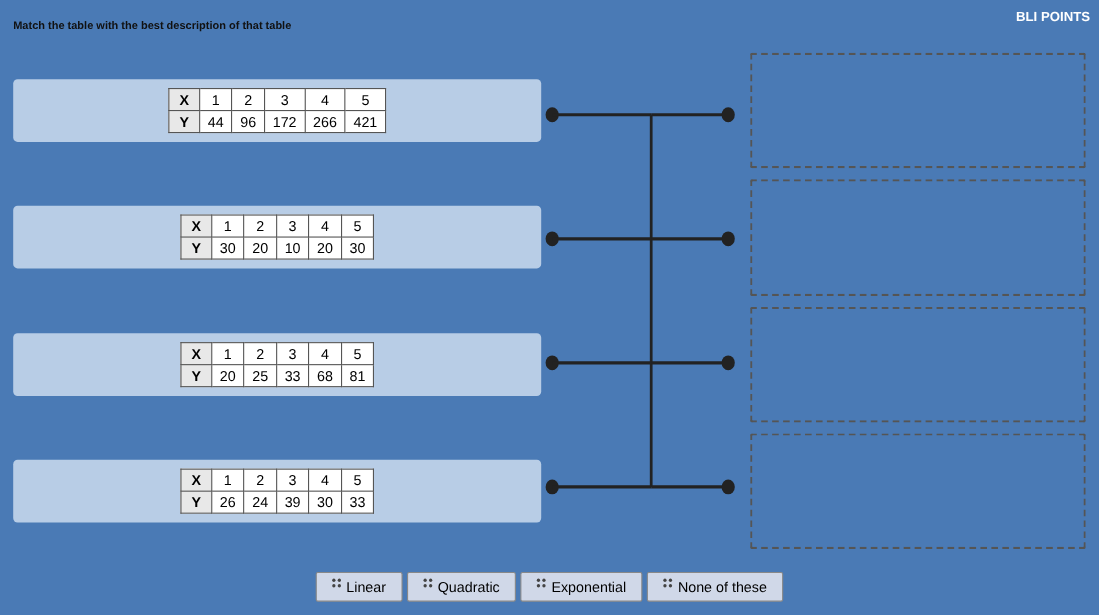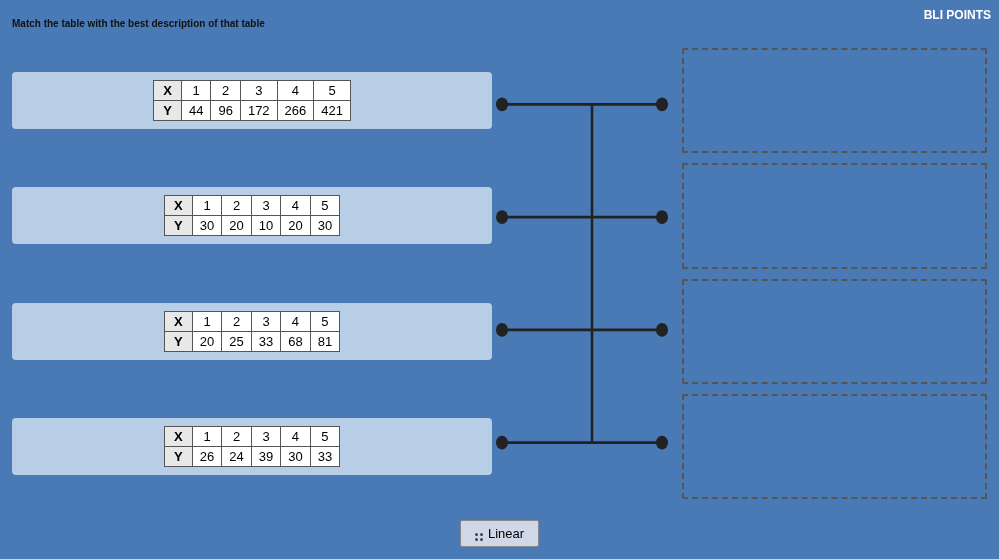--- a/index.html
+++ b/index.html
@@ -117,21 +117,21 @@
     }
 
     .answer-chip {
       background: #d0d8e8;
       border: 1px solid #888;
       padding: 5px 14px;
       font-size: 13px;
       border-radius: 2px;
       cursor: pointer;
       display: flex;
-      align-items: flex-end;
+      align-items: flex-start;
       gap: 5px;
     }
 
     .chip-dots {
       display: inline-flex;
       flex-direction: column;
       gap: 2px;
     }
 
     .chip-dots span {
@@ -297,13 +297,52 @@
           <i></i>
           <i></i>
         </span>
       <span>
           <i></i>
           <i></i>
         </span>
     </span>
     <span>Linear</span>
   </div>
+  <div class="answer-chip">
+    <span class="chip-dots">
+      <span>
+          <i></i>
+          <i></i>
+        </span>
+      <span>
+          <i></i>
+          <i></i>
+        </span>
+    </span>
+    <span>Quadratic</span>
+  </div>
+  <div class="answer-chip">
+    <span class="chip-dots">
+      <span>
+          <i></i>
+          <i></i>
+        </span>
+      <span>
+          <i></i>
+          <i></i>
+        </span>
+    </span>
+    <span>Exponential</span>
+  </div>
+  <div class="answer-chip">
+    <span class="chip-dots">
+      <span>
+          <i></i>
+          <i></i>
+        </span>
+      <span>
+          <i></i>
+          <i></i>
+        </span>
+    </span>
+    <span>None of these</span>
+  </div>
 </div>
 
 </body></html>

